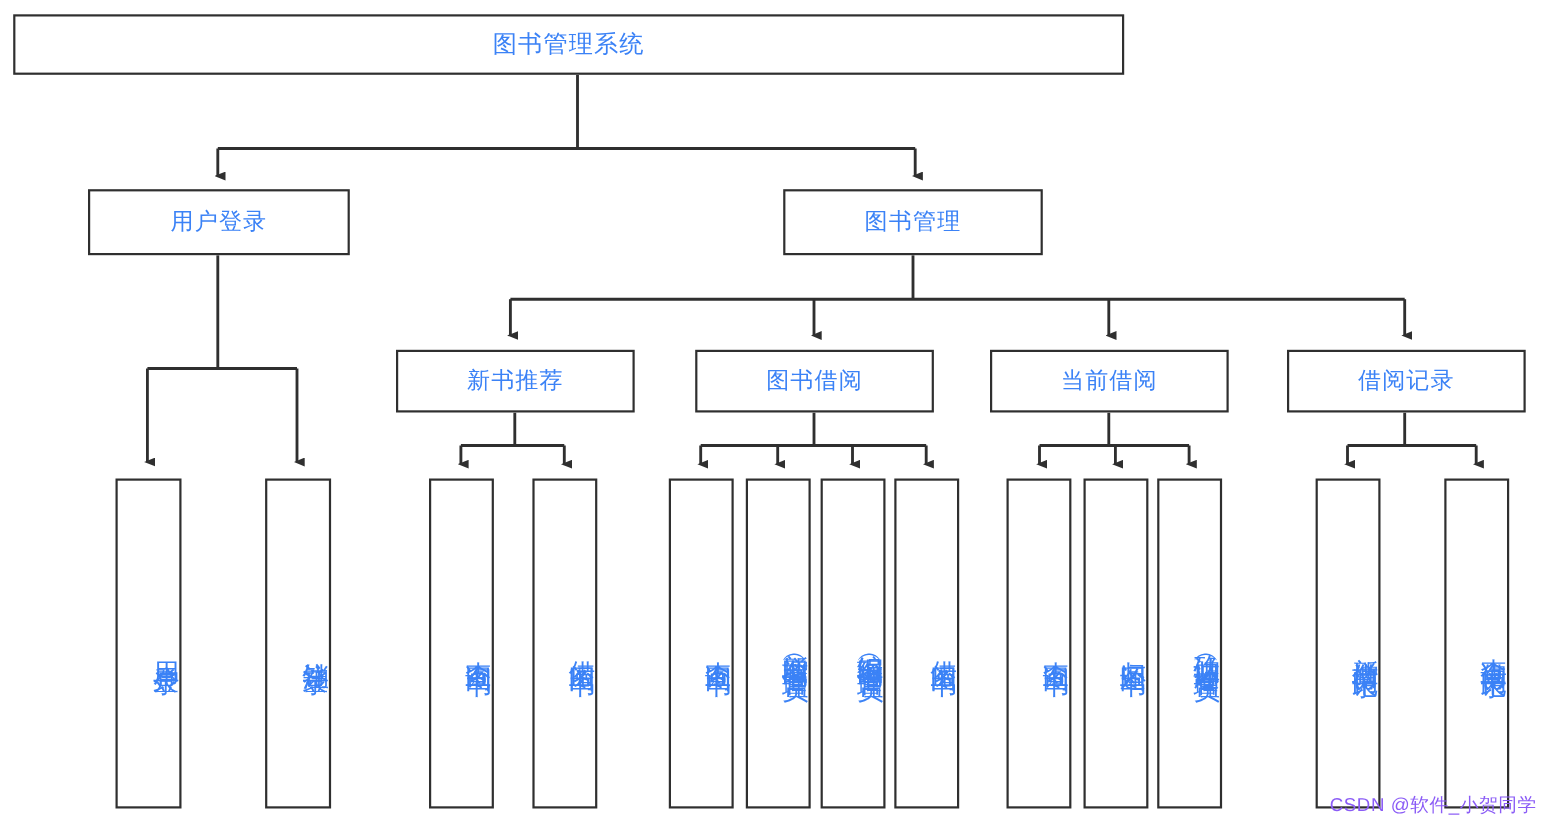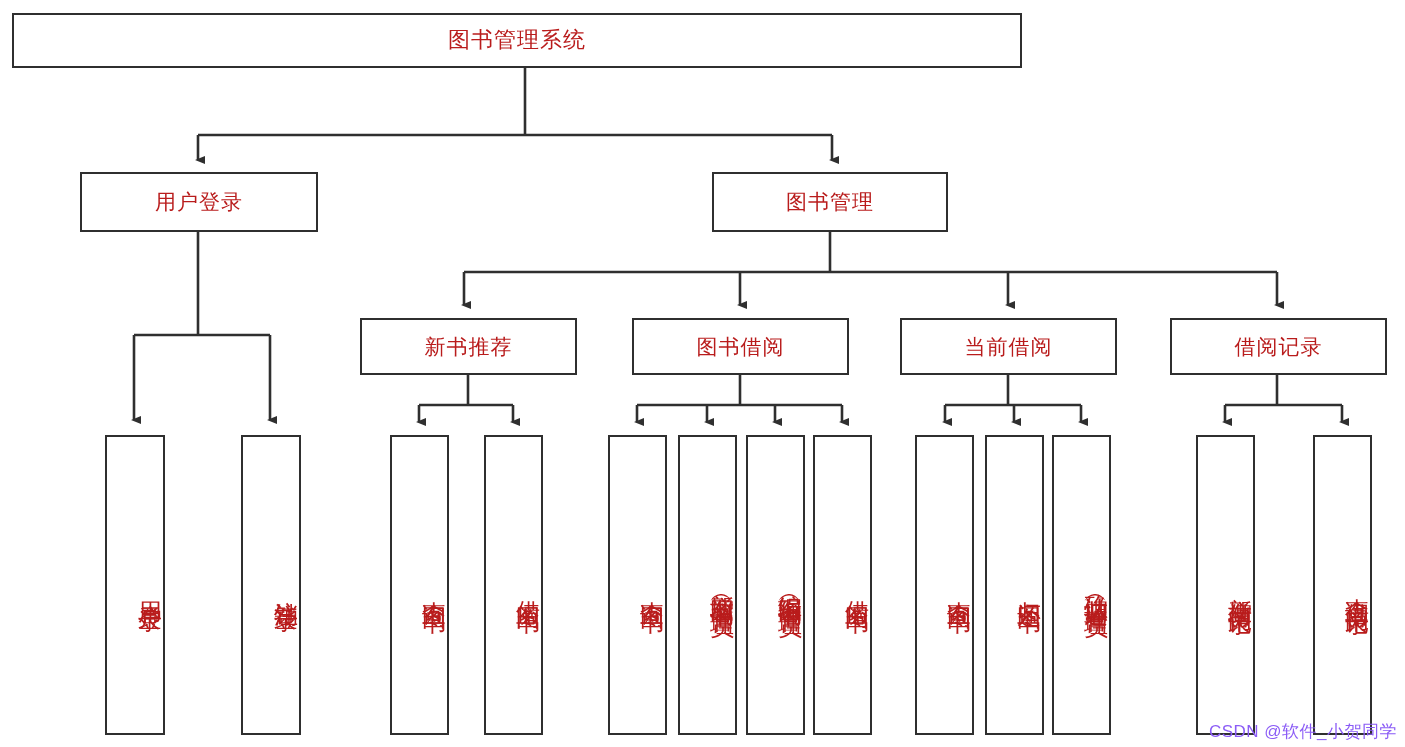--- a/index.html
+++ b/index.html
@@ -27,21 +27,21 @@
     pointer-events: none;
   }
   .node {
     position: absolute;
     box-sizing: border-box;
     border: 2px solid #2f2f2f;
     background: #ffffff;
     display: flex;
     align-items: center;
     justify-content: center;
-    color: #b91c1c;
+    color: #3b82f6;
     z-index: 2;
   }
   .node.horizontal {
     font-size: 21px;
     letter-spacing: 1px;
     line-height: 1.1;
   }
   .node.vertical {
     writing-mode: vertical-rl;
     text-orientation: upright;

